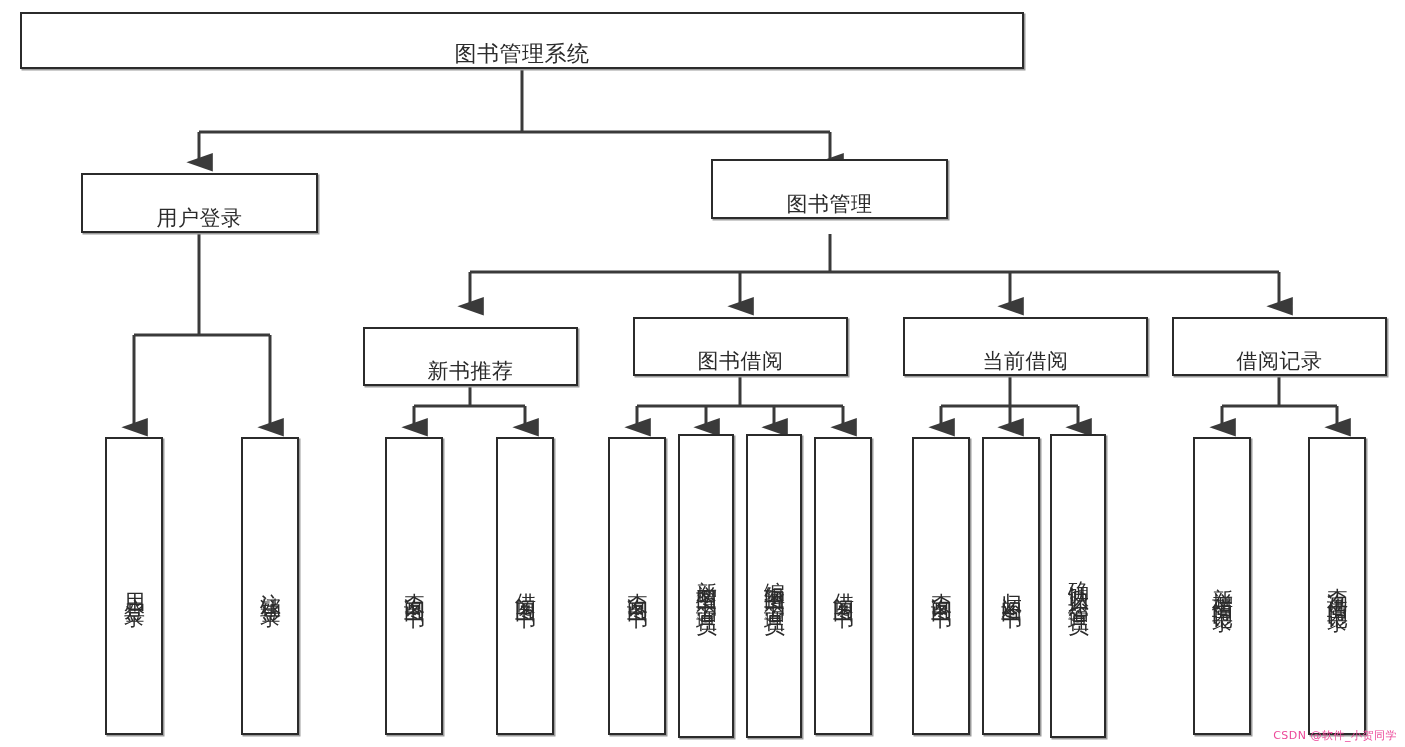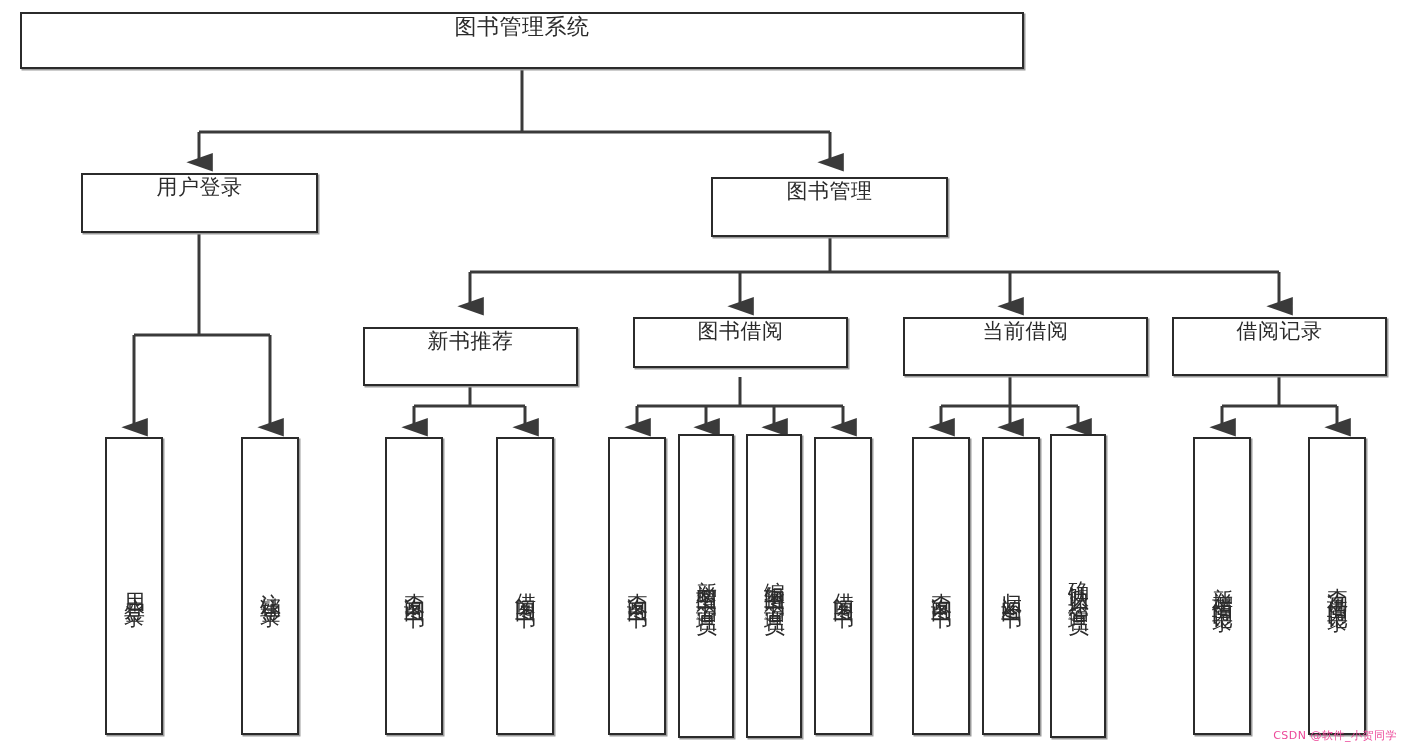--- a/index.html
+++ b/index.html
@@ -26,21 +26,21 @@
     height: 747px;
     pointer-events: none;
   }
   .node {
     position: absolute;
     box-sizing: border-box;
     background: #ffffff;
     border: 2px solid #2b2b2b;
     box-shadow: 1.5px 1.5px 0 0 #9b9b9b;
     display: flex;
-    align-items: flex-start;
+    align-items: flex-end;
     justify-content: center;
     color: #2b2b2b;
   }
   .node-label {
     display: block;
     text-align: center;
     line-height: 1.18;
     color: #2b2b2b;
   }
   
@@ -136,29 +136,29 @@
   </svg>
 
   <div class="node horizontal" id="node-root" style="left:20px; top:12px; width:1004px; height:57px;">
     <span class="node-label">图书管理系统</span>
   </div>
 
   <div class="node horizontal" style="left:81px; top:173px; width:237px; height:60px;">
     <span class="node-label">用户登录</span>
   </div>
 
-  <div class="node horizontal" style="left:711px; top:177px; width:237px; height:60px;">
+  <div class="node horizontal" style="left:711px; top:159px; width:237px; height:60px;">
     <span class="node-label">图书管理</span>
   </div>
 
   <div class="node horizontal" style="left:363px; top:327px; width:215px; height:59px;">
     <span class="node-label">新书推荐</span>
   </div>
 
-  <div class="node horizontal" style="left:633px; top:317px; width:215px; height:51px;font-family:Liberation Serif, serif;">
+  <div class="node horizontal" style="left:633px; top:317px; width:215px; height:59px;font-family:Liberation Serif, serif;">
     <span class="node-label">图书借阅</span>
   </div>
 
   <div class="node horizontal" style="left:903px; top:317px; width:245px; height:59px;">
     <span class="node-label">当前借阅</span>
   </div>
 
   <div class="node horizontal" style="left:1172px; top:317px; width:215px; height:59px;">
     <span class="node-label">借阅记录</span>
   </div>

